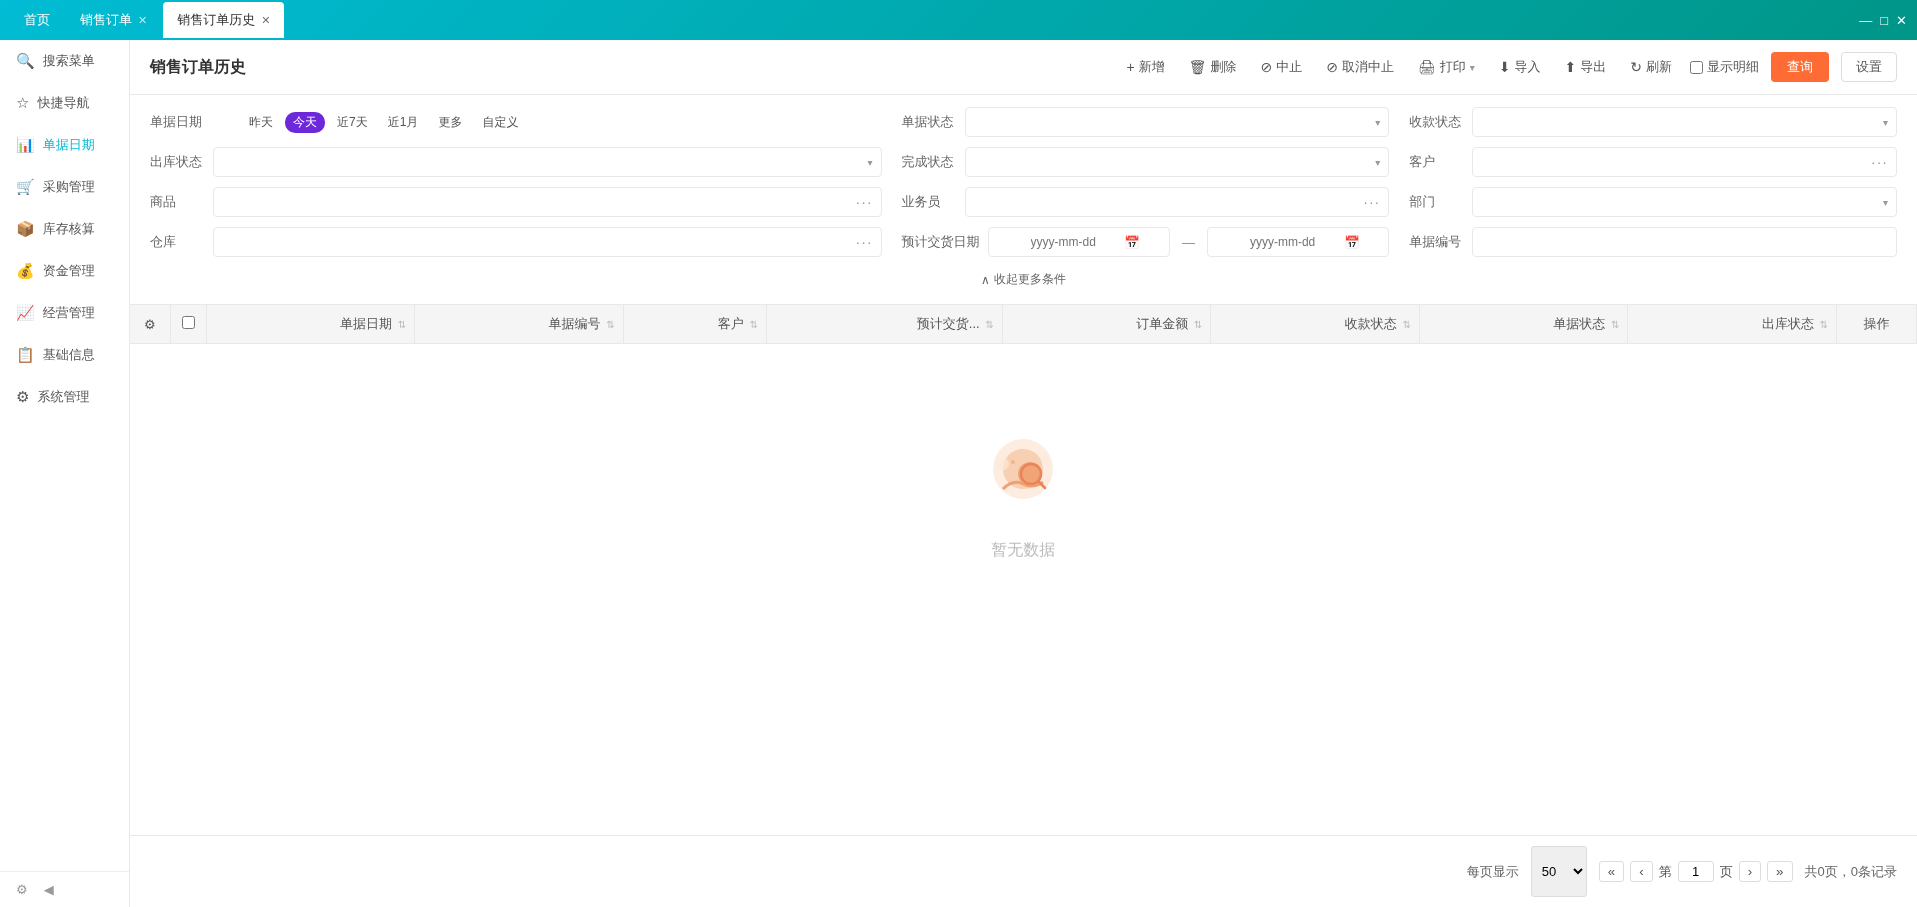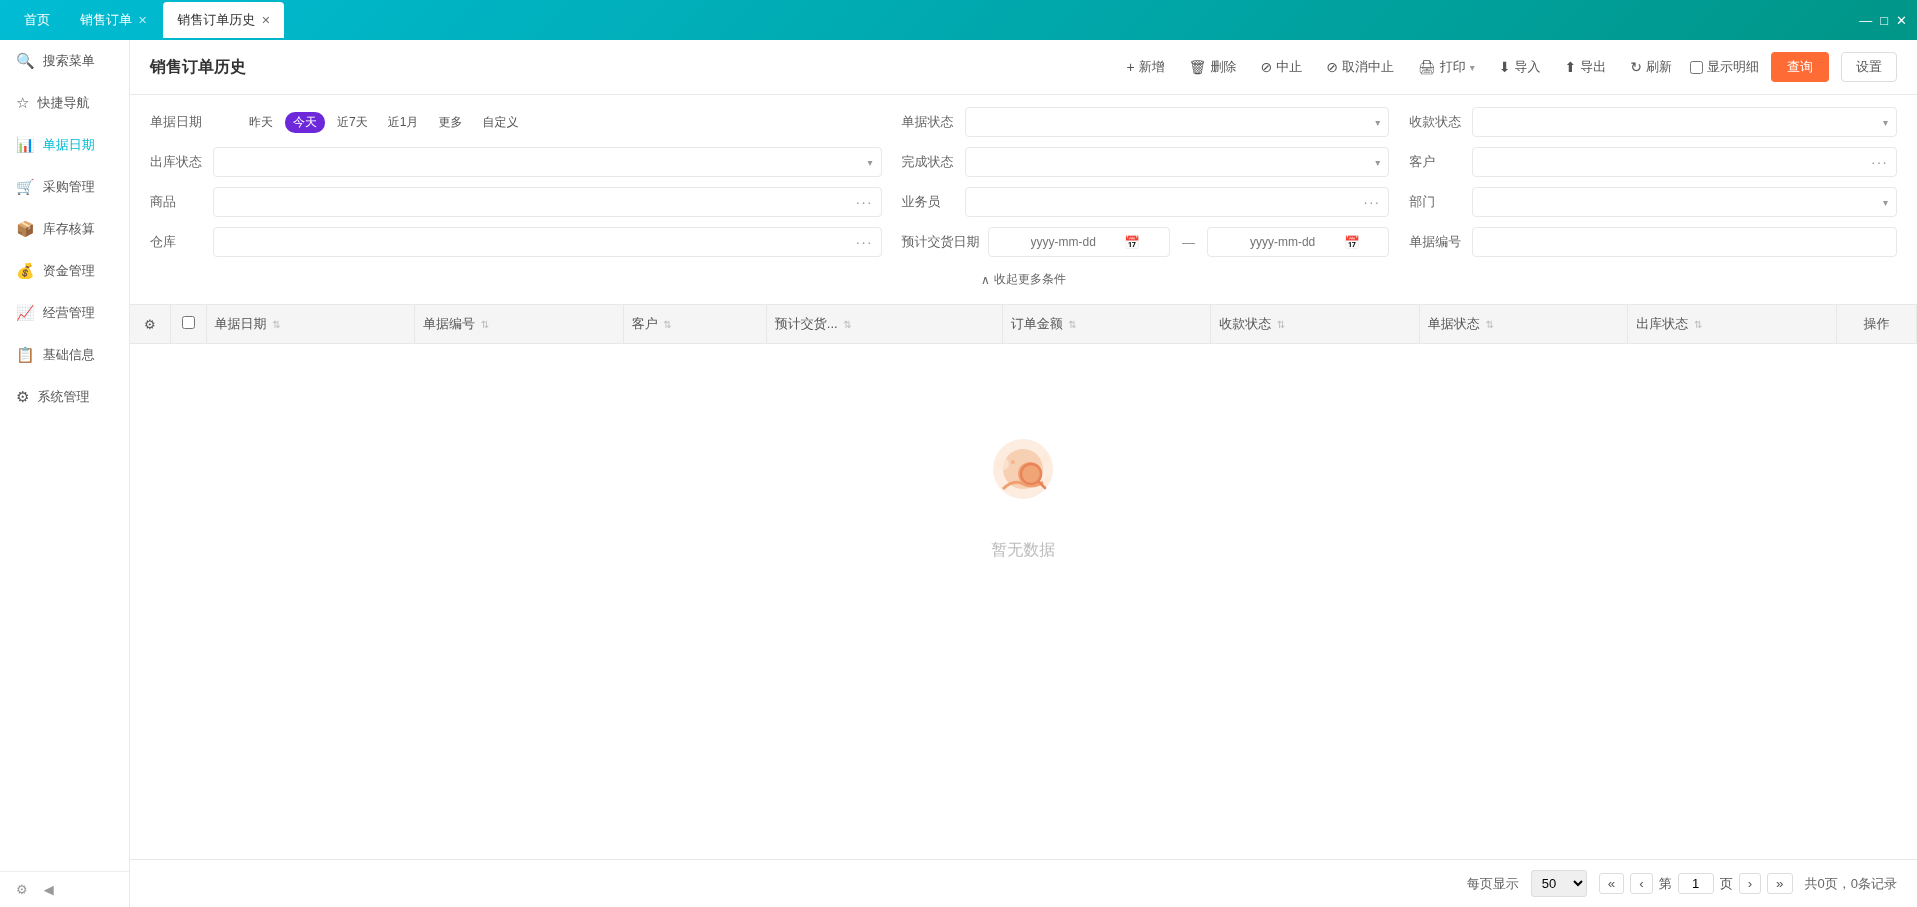--- a/index.html
+++ b/index.html
@@ -242,21 +242,21 @@
       width: 100%;
       border-collapse: collapse;
       font-size: 13px;
     }
     thead tr {
       background: #f5f5f5;
       border-bottom: 1px solid #e8e8e8;
     }
     thead th {
       padding: 10px 8px;
-      text-align: left;
+      text-align: right;
       color: #555;
       font-weight: normal;
       border-right: 1px solid #e8e8e8;
       white-space: nowrap;
     }
     thead th .sort-icon { color: #bbb; font-size: 10px; margin-left: 2px; }
     .th-settings { width: 40px; text-align: center; }
     .th-check { width: 36px; text-align: center; }
     .th-actions { width: 80px; text-align: center; }
 
@@ -283,21 +283,21 @@
       display: flex;
       justify-content: flex-end;
       align-items: center;
       gap: 12px;
       flex-shrink: 0;
     }
     .page-size-label { color: #666; font-size: 13px; }
     .page-size-select {
       border: 1px solid #ddd;
       border-radius: 3px;
-      padding: 4px 6px;
+      padding: 16px 6px;
       font-size: 13px;
       cursor: pointer;
     }
     .pagination {
       display: flex;
       align-items: center;
       gap: 6px;
       color: #555;
       font-size: 13px;
     }

